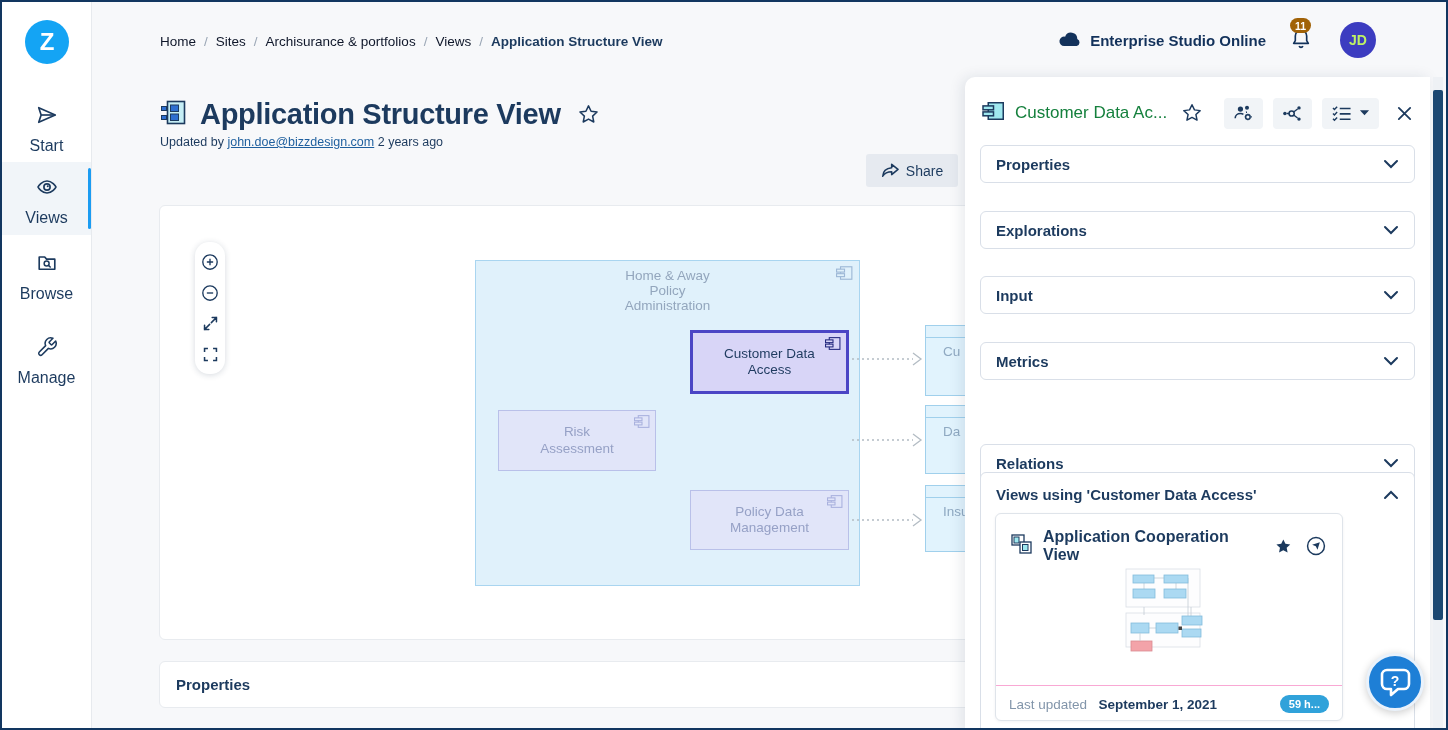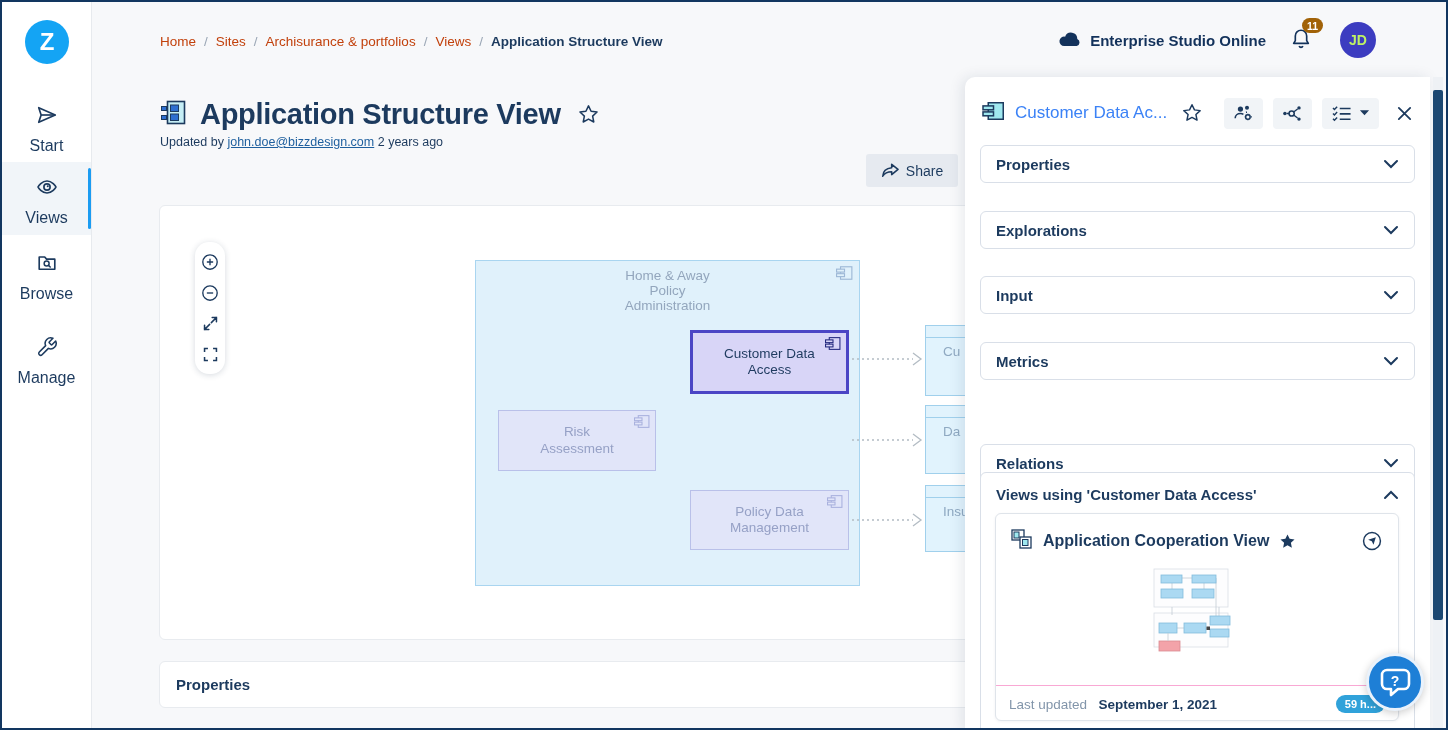--- a/index.html
+++ b/index.html
@@ -10,26 +10,26 @@
   .sidebar { position:absolute; left:0; top:0; width:90px; height:100%; background:#fff; border-right:1px solid #e7eaee; z-index:5; }
   .logo { position:absolute; left:23px; top:18px; width:44px; height:44px; border-radius:50%; background:#14a4f4; color:#fff; font-weight:bold; font-size:24px; display:flex; align-items:center; justify-content:center; cursor:pointer; }
   .nav-item { position:absolute; left:0; width:89px; display:flex; flex-direction:column; align-items:center; gap:7px; color:#1c3a5e; cursor:pointer; padding:14px 0; }
   .nav-item .nlabel { font-size:16px; }
   .nav-item.active { background:#f1f5f9; }
   .nav-item.active::after { content:""; position:absolute; right:0; top:6px; bottom:6px; width:3px; background:#1b9cf2; border-radius:2px; }
   .ni-start { top:88px; } .ni-views { top:160px; height:73px; } .ni-browse { top:236px; } .ni-manage { top:320px; }
 
   
   .breadcrumb { position:absolute; left:158px; top:32px; font-size:13.5px; color:#9aa6b5; display:flex; gap:8px; align-items:center; }
-  .breadcrumb a { color:#c2410c; text-decoration:none; cursor:pointer; }
+  .breadcrumb a { color:#0f172a; text-decoration:none; cursor:pointer; }
   .crumb-current { color:#1c3a5e; font-weight:bold; }
   .hdr-right { position:absolute; right:70px; top:20px; display:flex; align-items:center; gap:24px; }
   .product { display:flex; align-items:center; gap:8px; color:#13325b; font-weight:bold; font-size:15px; }
   .bell-wrap { position:relative; width:26px; height:28px; cursor:pointer; }
-  .bell-badge { position:absolute; top:-8px; left:12px; background:#a16207; color:#fff; font-size:10.5px; font-weight:bold; border-radius:8px; padding:1.5px 5px; }
+  .bell-badge { position:absolute; top:-8px; left:0; background:#a16207; color:#fff; font-size:10.5px; font-weight:bold; border-radius:8px; padding:1.5px 5px; }
   .avatar { width:36px; height:36px; border-radius:50%; background:#3c3cc0; color:#bef264; font-weight:bold; font-size:14px; display:flex; align-items:center; justify-content:center; cursor:pointer; }
 
   
   .title-row { position:absolute; left:158px; top:96px; display:flex; align-items:center; gap:13px; }
   .page-title { font-size:29px; color:#1c3a5e; letter-spacing:-0.3px; }
   .subtitle { position:absolute; left:158px; top:133px; font-size:12.5px; color:#1c3a5e; }
   .subtitle a { color:#1e5f9e; cursor:pointer; }
   .share-btn { position:absolute; left:864px; top:152px; width:92px; height:33px; background:#e6eaf0; border:none; border-radius:3px; display:flex; align-items:center; justify-content:center; gap:6px; font-size:14px; color:#1c3a5e; font-family:inherit; cursor:pointer; }
 
   
@@ -52,29 +52,29 @@
   .rb1 { top:119px; height:71px; } .rb2 { top:199px; height:69px; } .rb3 { top:279px; height:67px; }
   .arrows { position:absolute; left:0; top:0; pointer-events:none; }
 
   
   .main-props { position:absolute; left:157px; top:659px; width:1271px; height:47px; background:#fff; border:1px solid #e8ebef; border-radius:6px; display:flex; align-items:center; padding:0 16px; cursor:pointer; }
   .main-props .sec-title { font-size:15px; font-weight:bold; color:#1c3a5e; }
 
   
   .panel { position:absolute; left:963px; top:75px; width:465px; height:655px; background:#fff; border-top-left-radius:10px; box-shadow:-3px 0 14px rgba(20,40,70,.10); z-index:10; }
   .panel-head { position:absolute; left:0; top:18px; width:100%; height:36px; display:flex; align-items:center; padding:0 14px 0 17px; gap:10px; }
-  .panel-title { color:#3b82f6; font-size:17px; width:158px; white-space:nowrap; overflow:hidden; cursor:pointer; }
+  .panel-title { color:#15803d; font-size:17px; width:158px; white-space:nowrap; overflow:hidden; cursor:pointer; }
   .icon-btn { height:31px; border:none; border-radius:4px; background:#f1f4f7; display:flex; align-items:center; justify-content:center; gap:6px; cursor:pointer; padding:0 9px; }
   .ghost-btn { background:transparent; border:none; cursor:pointer; display:flex; align-items:center; justify-content:center; padding:0 3px; }
   .acc { position:absolute; left:15px; width:435px; height:38px; background:#fff; border:1px solid #d9dfe8; border-radius:6px; display:flex; align-items:center; justify-content:space-between; padding:0 15px; cursor:pointer; }
   .acc .sec-title, .views-head .sec-title { font-size:15px; font-weight:bold; color:#1c3a5e; }
   .a0{top:68px;} .a1{top:134px;} .a2{top:199px;} .a3{top:265px;} .a4{top:330px;margin-top:37px;}
   .views-card { position:absolute; left:15px; top:395px; width:435px; height:350px; background:#fff; border:1px solid #d9dfe8; border-radius:6px; }
   .views-head { display:flex; align-items:center; justify-content:space-between; padding:13px 15px 0 15px; cursor:pointer; }
-  .view-item { position:absolute; left:14px; top:40px; width:404px; height:208px; background:#fff; border:1px solid #dfe4ea; border-radius:6px; box-shadow:0 1px 3px rgba(20,40,70,.06); }
+  .view-item { position:absolute; left:14px; top:40px; width:348px; height:208px; background:#fff; border:1px solid #dfe4ea; border-radius:6px; box-shadow:0 1px 3px rgba(20,40,70,.06); }
   .vi-head { display:flex; align-items:center; gap:9px; padding:14px 12px 0 14px; }
   .vi-title { font-size:16px; font-weight:bold; color:#1c3a5e; cursor:pointer; }
   .vi-thumb { position:absolute; left:0; top:48px; width:100%; display:flex; justify-content:center; }
   .vi-footer { position:absolute; left:0; top:171px; width:100%; height:37px; border-top:1px solid #f9a8d4; display:flex; align-items:center; justify-content:space-between; padding:0 13px; }
   .lu-label { color:#8295aa; font-size:13.5px; }
   .lu-date { color:#1c3a5e; font-size:13.5px; font-weight:bold; margin-left:7px; }
   .pill { background:#30a2da; color:#fff; font-size:11px; font-weight:bold; border-radius:9px; padding:3px 9px; white-space:nowrap; }
 
   
   .sb-track { position:absolute; right:3px; top:75px; width:10px; height:651px; background:#eef1f5; z-index:12; }

